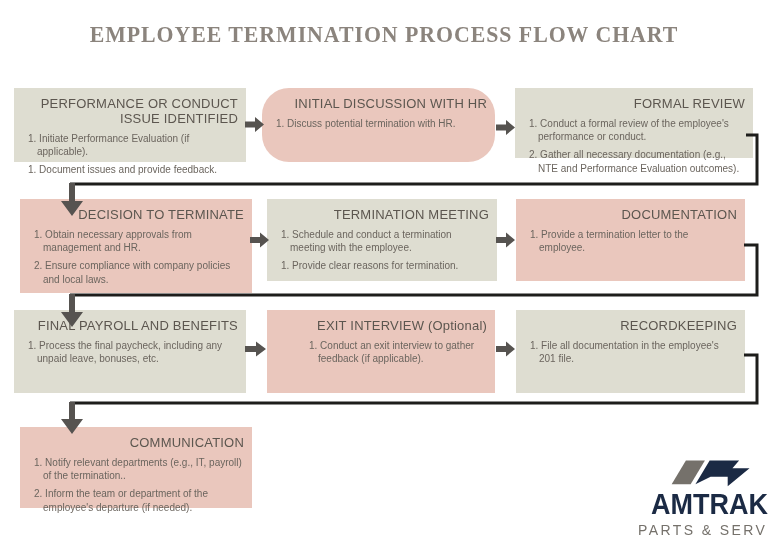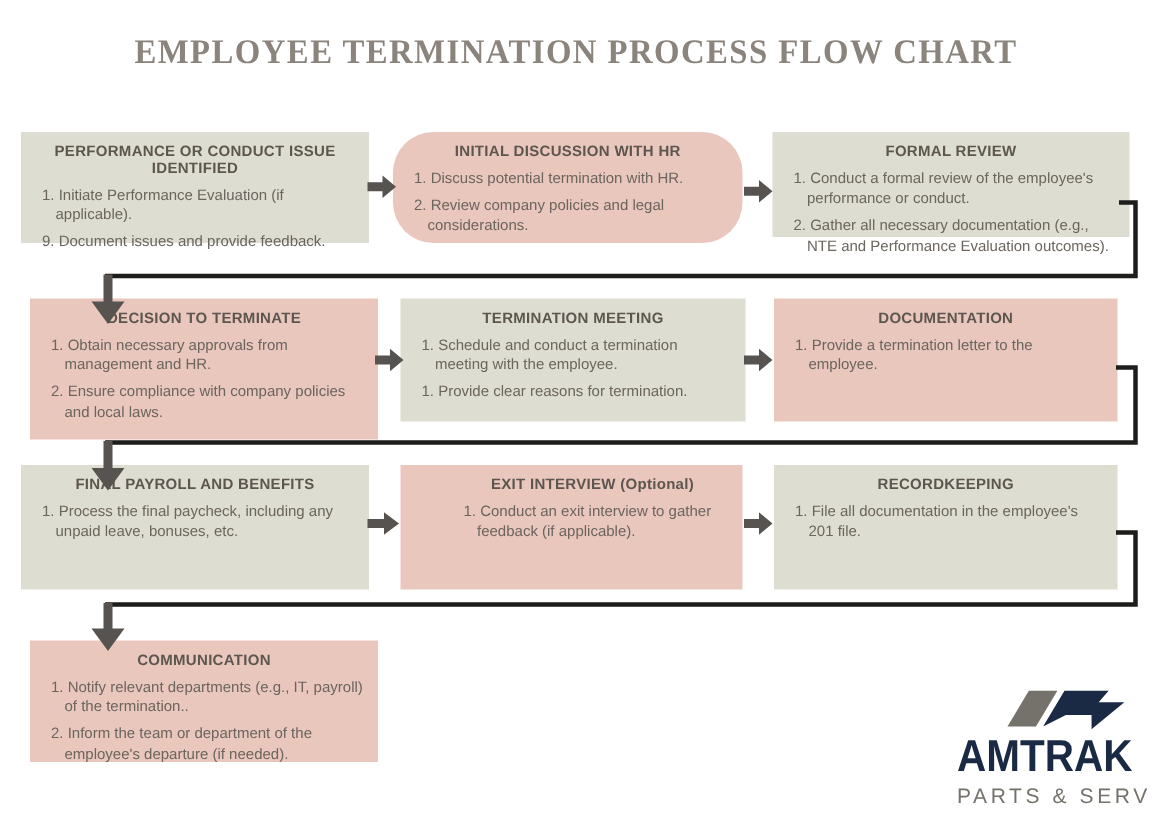--- a/index.html
+++ b/index.html
@@ -10,67 +10,66 @@
   .page-title {
     position:absolute; top:22px; left:0; width:768px; text-align:center;
     font-family:"Liberation Serif", serif; font-weight:bold; font-size:23px;
     color:#8b847d; letter-spacing:1px; transform:scaleX(0.95); transform-origin:center;
     white-space:nowrap;
   }
   .box { position:absolute; box-sizing:border-box; padding:8px 8px 6px 8px; }
   .beige { background:#deddd1; }
   .pink  { background:#eac7bd; }
   .box-title {
-    text-align:center; font-size:10px; font-weight:bold; color:#5c564f;
+    text-align:right; font-size:13px; font-weight:normal; color:#5c564f;
     letter-spacing:0.2px; margin-bottom:6px;
   }
   .box-item {
     font-size:10px; color:#6b655e; line-height:1.32;
     margin:0 0 5px 6px; padding-left:9px; text-indent:-9px;
   }
   
   .b0 { left:14px;  top:88px;  width:232px; height:74px; }
   .b1 { left:262px; top:88px;  width:233px; height:74px;border-radius:27px; }
   .b2 { left:515px; top:88px;  width:238px; height:70px; }
   .b3 { left:20px;  top:199px; width:232px; height:94px; }
   .b4 { left:267px; top:199px; width:230px; height:82px; }
   .b5 { left:516px; top:199px; width:229px; height:82px; }
   .b6 { left:14px;  top:310px; width:232px; height:83px; }
   .b7 { left:267px; top:310px; width:228px; height:83px;padding-left:36px; }
   .b8 { left:516px; top:310px; width:229px; height:83px; }
   .b9 { left:20px;  top:427px; width:232px; height:81px; }
   .overlay { position:absolute; left:0; top:0; pointer-events:none; }
   .logo {
-    position:absolute; left:638px; top:452px; width:130px; text-align:left;
+    position:absolute; left:638px; top:452px; width:130px; text-align:right;
   }
   .logo-emblem { display:block; margin:0 auto; }
   .logo-name {
     font-size:27px; font-weight:bold; color:#1b2a44; line-height:1;
     letter-spacing:0px; transform:scaleY(1.1); transform-origin:center; margin-top:1px;
     white-space:nowrap;
   }
   .logo-tagline {
     font-size:14px; font-weight:normal; color:#75716b; letter-spacing:2.4px;
     margin-top:4px; white-space:nowrap;
   }
 </style>
 </head>
 <body>
 
 <div class="page-title">EMPLOYEE TERMINATION PROCESS FLOW CHART</div>
 
 <div class="box beige b0">
   <div class="box-title">PERFORMANCE OR CONDUCT ISSUE IDENTIFIED</div>
   <div class="box-item">1. Initiate Performance Evaluation (if applicable).</div>
-  <div class="box-item">9. Document issues and provide feedback.</div>
+  <div class="box-item">1. Document issues and provide feedback.</div>
 </div>
 <div class="box pink b1">
   <div class="box-title">INITIAL DISCUSSION WITH HR</div>
   <div class="box-item">1. Discuss potential termination with HR.</div>
-  <div class="box-item">2. Review company policies and legal considerations.</div>
 </div>
 <div class="box beige b2">
   <div class="box-title">FORMAL REVIEW</div>
   <div class="box-item">1. Conduct a formal review of the employee's performance or conduct.</div>
   <div class="box-item">2. Gather all necessary documentation (e.g., NTE and Performance Evaluation outcomes).</div>
 </div>
 
 <div class="box pink b3">
   <div class="box-title">DECISION TO TERMINATE</div>
   <div class="box-item">1. Obtain necessary approvals from management and HR.</div>

